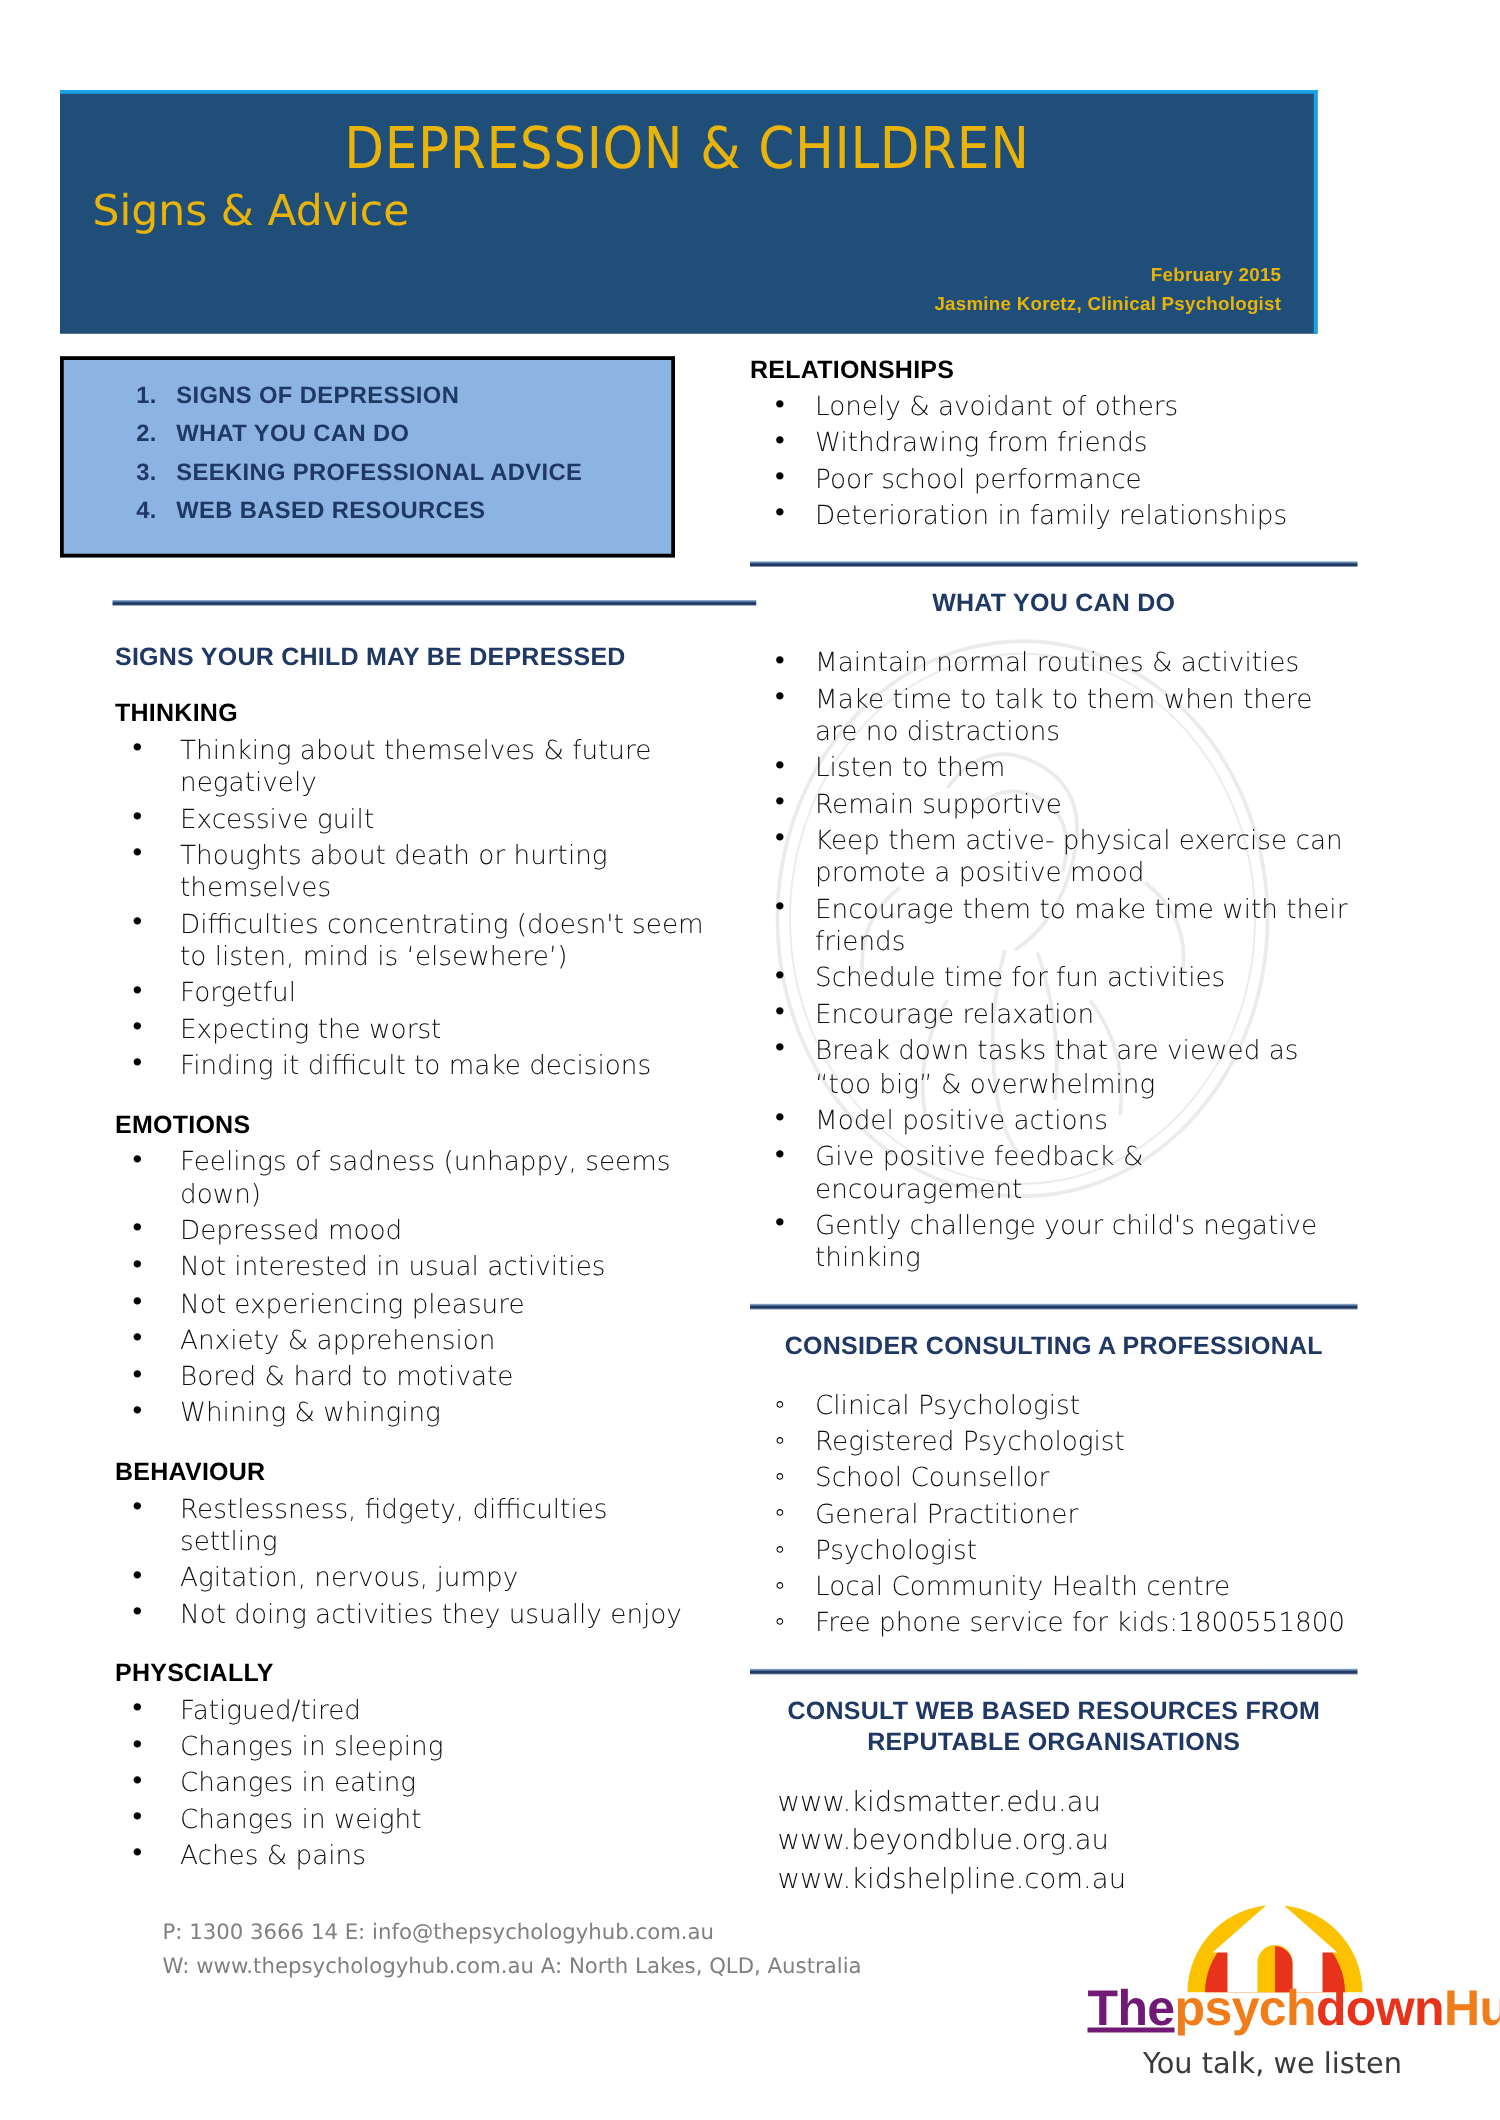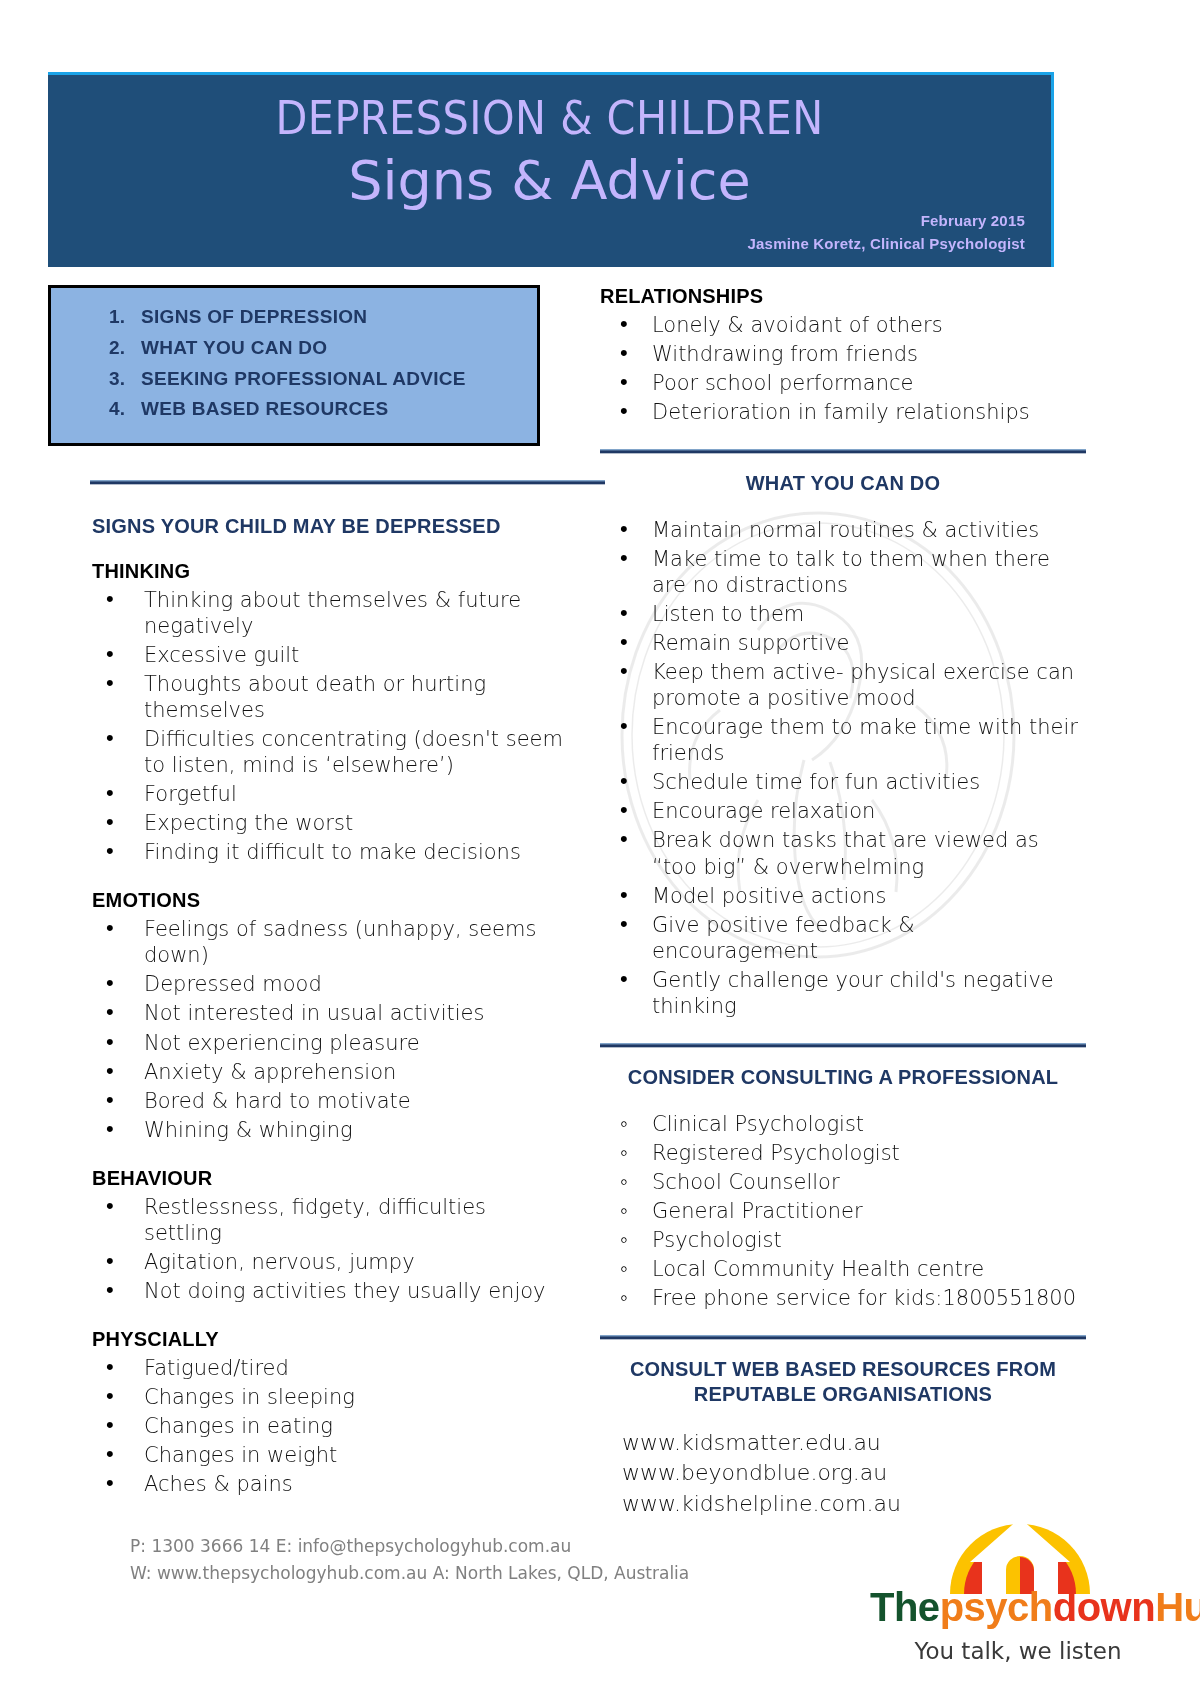--- a/index.html
+++ b/index.html
@@ -14,35 +14,34 @@
 
   .page { position:relative; width:1200px; height:1696px; }
 
   
   .header {
     position:absolute;
     left:48px; top:72px; width:1006px; height:195px;
     background:#1f4e79;
     border-top:3px solid #1aa3e8;
     border-right:3px solid #1aa3e8;
-    color:#c4b5fd;
+    color:#eab308;
     padding:18px 26px 10px 26px;
   }
   .header-title {
     text-align:center;
     font-size:46px;
     font-weight:400;
     letter-spacing:0.5px;
     line-height:1.12;
     font-family:"DejaVu Sans", sans-serif;
     font-stretch:condensed;
   }
   .header-subtitle {
-    text-align:center;
-    font-size:54px;
+    font-size:34px;
     font-weight:400;
     line-height:1.2;
     margin-top:4px;
     font-family:"DejaVu Sans", sans-serif;
   }
   .header-meta {
     position:absolute;
     right:26px; bottom:12px;
     text-align:right;
     font-size:15px;
@@ -186,21 +185,21 @@
   }
   .logo-word {
     position:absolute;
     left:0; bottom:42px;
     width:296px;
     font-size:40px;
     font-weight:bold;
     letter-spacing:-0.5px;
     white-space:nowrap;
   }
-  .logo-the { color:#14532d; }
+  .logo-the { color:#701a75;text-decoration:underline; }
   .logo-psych { color:#f07d1a; }
   .logo-ology { color:#e8331c; }
   .logo-hub { color:#f07d1a; }
   .logo-tag {
     position:absolute;
     left:0; bottom:8px;
     width:296px;
     text-align:center;
     font-size:23px;
     color:#3a3a3a;

